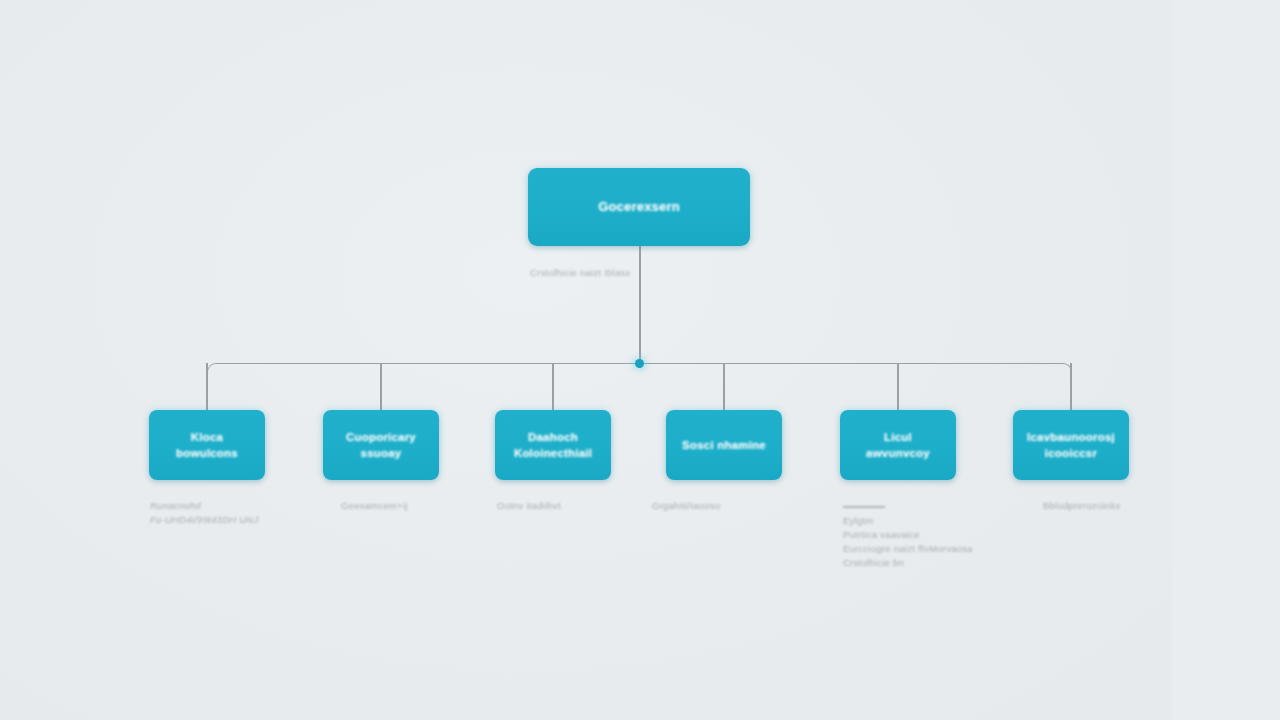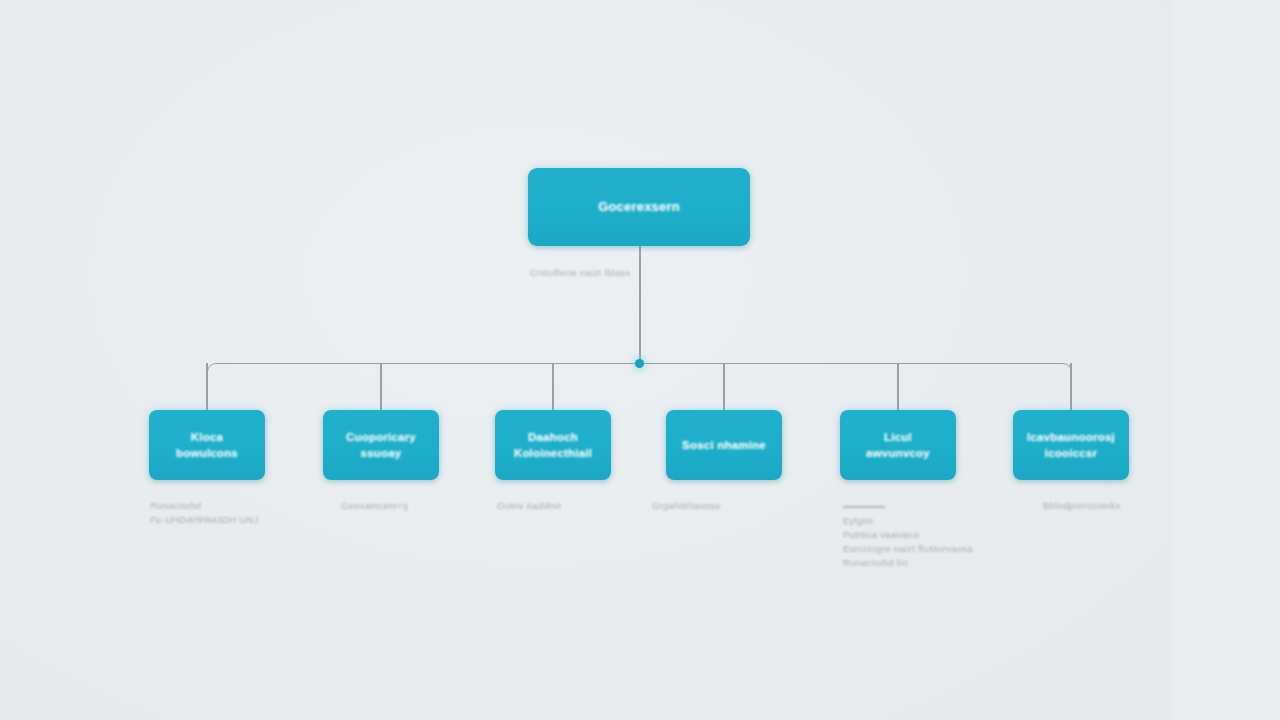--- a/index.html
+++ b/index.html
@@ -203,21 +203,21 @@
     <span class="node-label">
       <span>Licul</span><br>
       <span>awvunvcoy</span>
     </span>
   </div>
   <div class="caption child-caption" style="left:843px; top:506px;">
     <span class="caption-divider"></span>
     <span class="caption-line">Eylgtm</span>
     <span class="caption-line">Putrtica vaavaice</span>
     <span class="caption-line">Eurcciogre naizt ffoMorvaosa</span>
-    <span class="caption-line">Runacnohd bn</span>
+    <span class="caption-line">Crstolhicie bn</span>
   </div>
 
   <div class="node child-node" style="left:1013px; width:116px;">
     <span class="node-label">
       <span>lcavbaunoorosj</span><br>
       <span>icooiccsr</span>
     </span>
   </div>
   <div class="caption child-caption" style="left:1015px;margin-left:28px;">
     <span class="caption-line">Bblodpnrrozoinkx</span>

